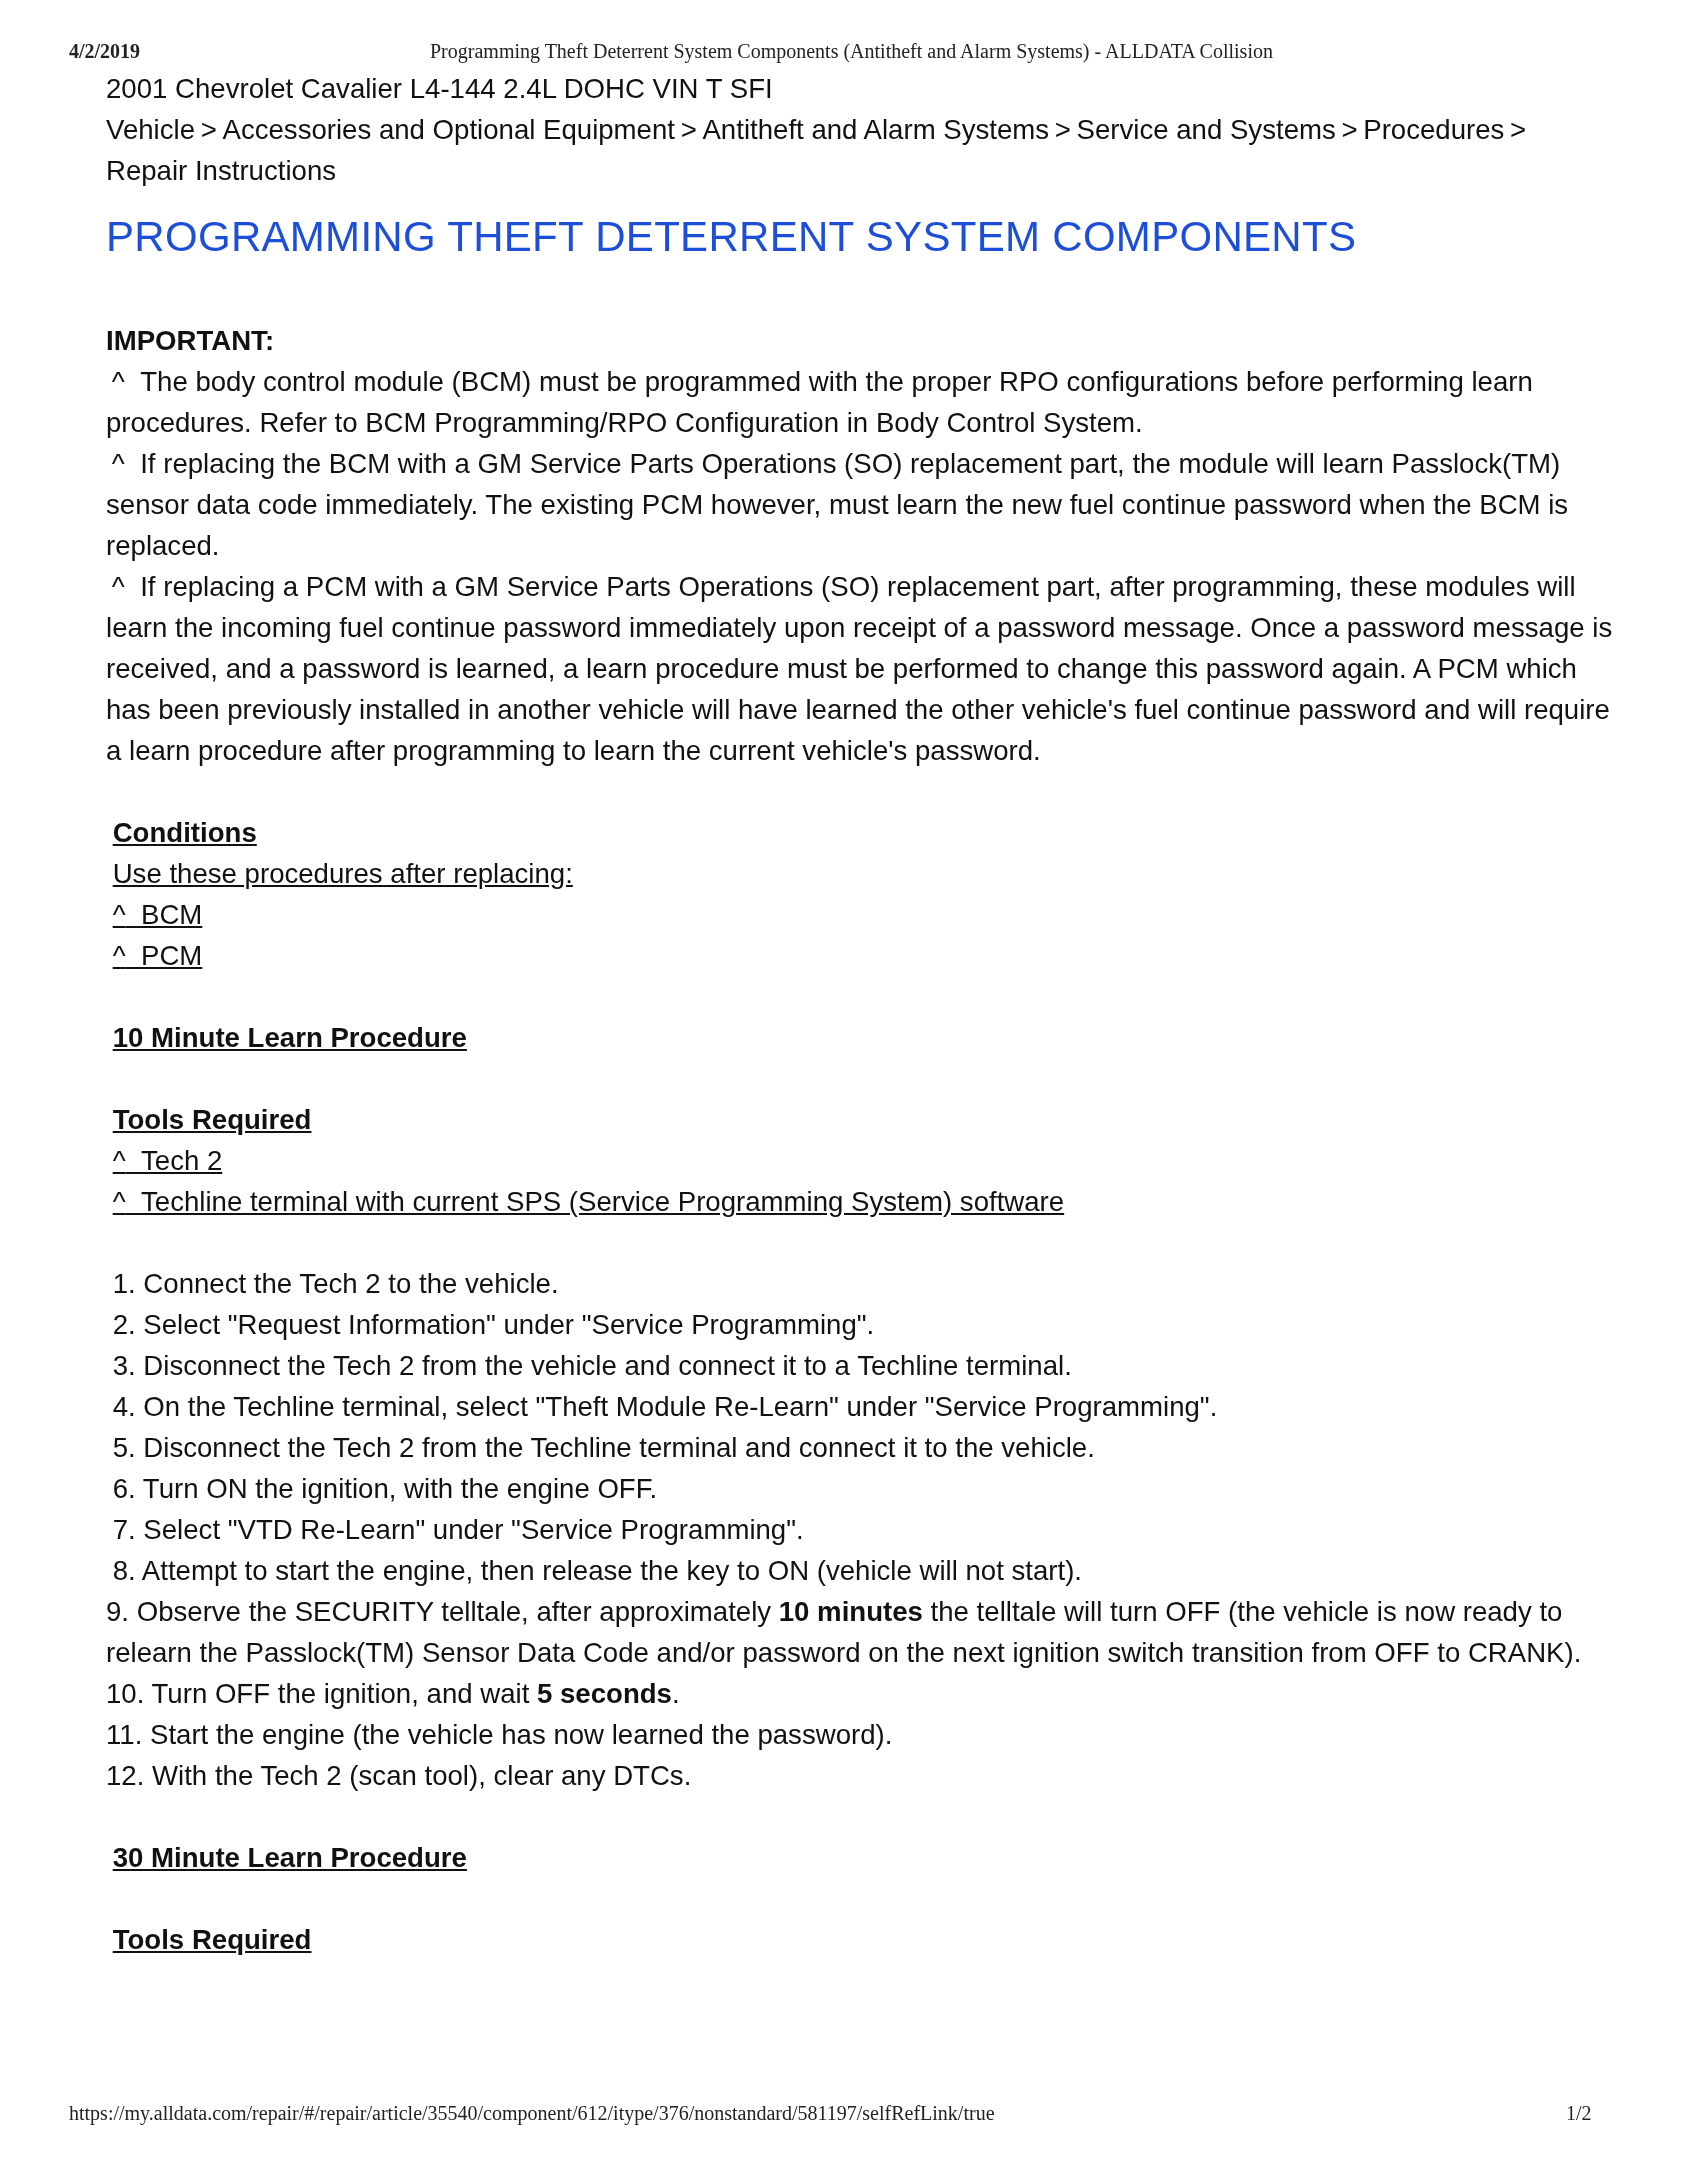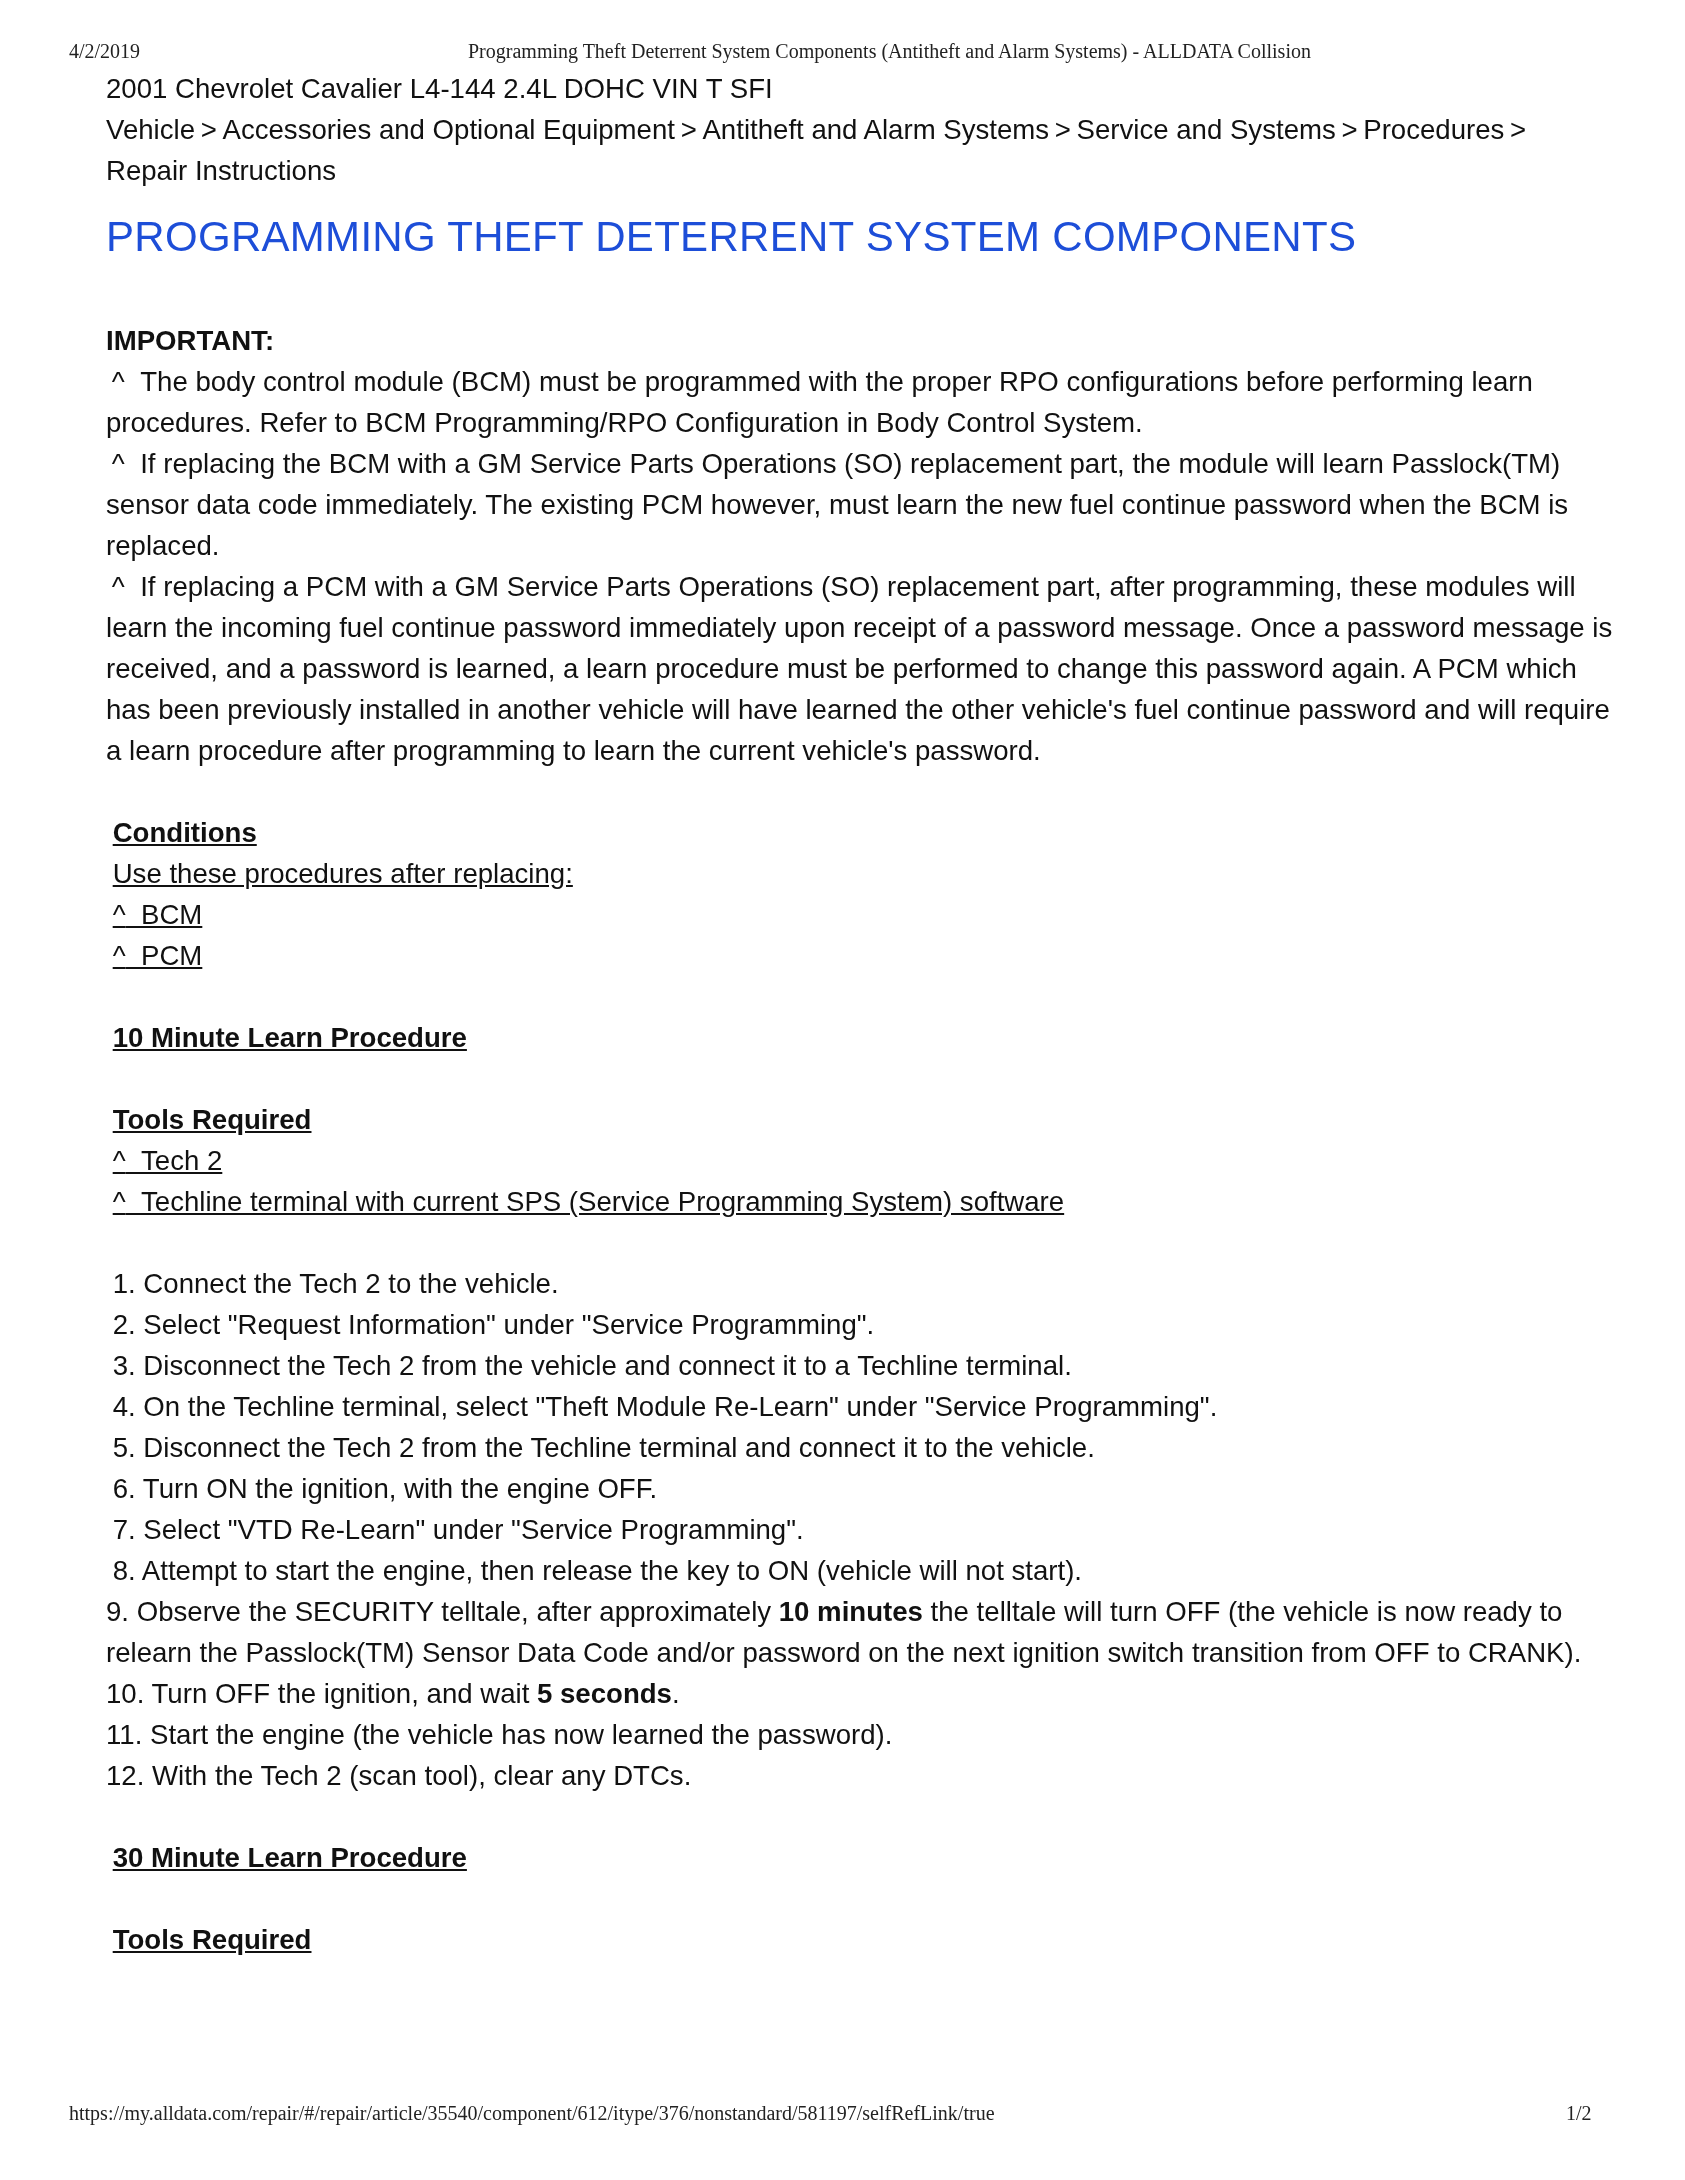--- a/index.html
+++ b/index.html
@@ -1,20 +1,20 @@
 <!DOCTYPE html>
 <html style="font-size:15px"><head>
 <meta charset="utf-8">
 <style>
   html, body { margin: 0; padding: 0; background: #ffffff; }
   body { width: 1685px; height: 2181px; position: relative; overflow: hidden; color: #111; }
   .print-header, .print-footer { position: absolute; left: 0; right: 0; font-family: "Liberation Serif", "DejaVu Serif", serif; font-size: 20px; color: #222; }
   .print-header { top: 40px; height: 28.5px; }
-  .print-header .date { position: absolute; left: 69px; top: 0; }
-  .print-header .title { position: absolute; left: 468px; top: 0; white-space: nowrap; }
+  .print-header .date { position: absolute; left: 69px; top: 0; font-weight: bold; }
+  .print-header .title { position: absolute; left: 430px; top: 0; white-space: nowrap; }
   .print-footer { top: 2102px; height: 28.5px; }
   .print-footer .url { position: absolute; left: 69px; top: 0; white-space: nowrap; }
   .print-footer .pageno { position: absolute; left: 1566px; top: 0; }
 
   .content { position: absolute; left: 106px; top: 68px; width: 1512px; font-family: "Liberation Sans", "DejaVu Sans", sans-serif; font-size: 27.6px; line-height: 41px; }
   .vehicle { margin: 0; font-size: 27.6px; line-height: 41px; }
   .breadcrumb { margin: 0; }
   .breadcrumb .sep { margin: 0 5.7px; }
   h1.doc-title { margin: 17px 0 0 0; font-weight: normal; font-size: 42px; line-height: 57px; letter-spacing: 0.3px; color: #1d4ed8; }
   .gap-lg { height: 55px; }

